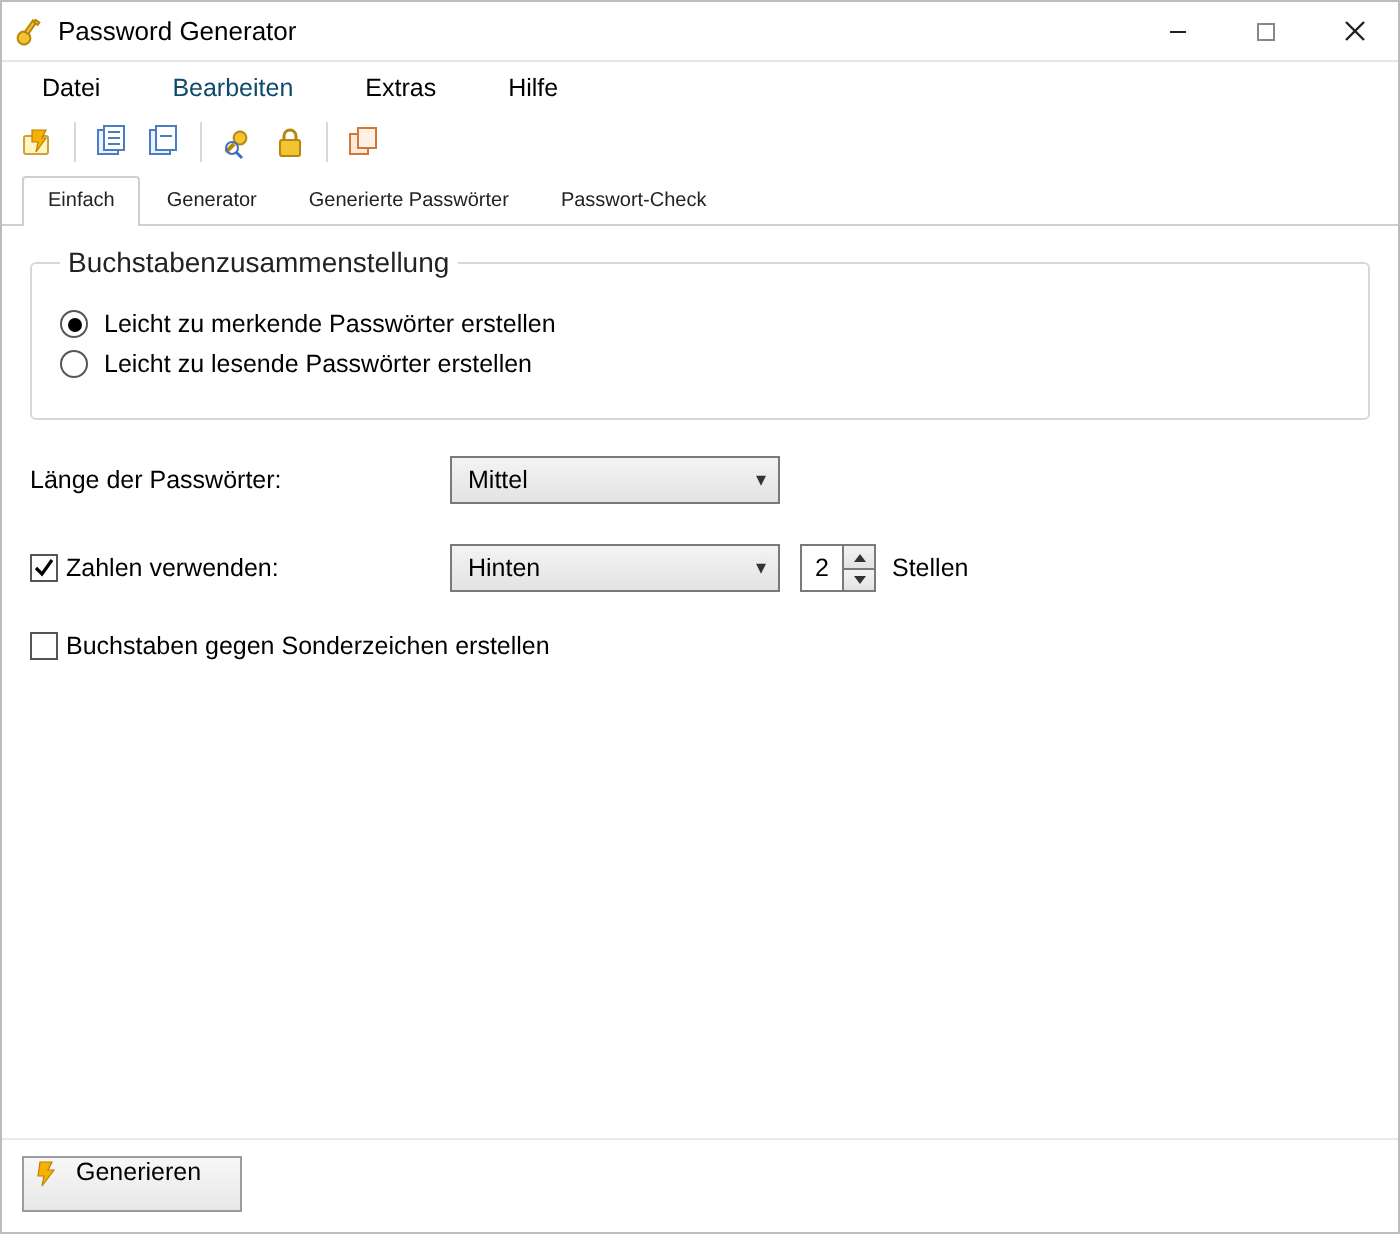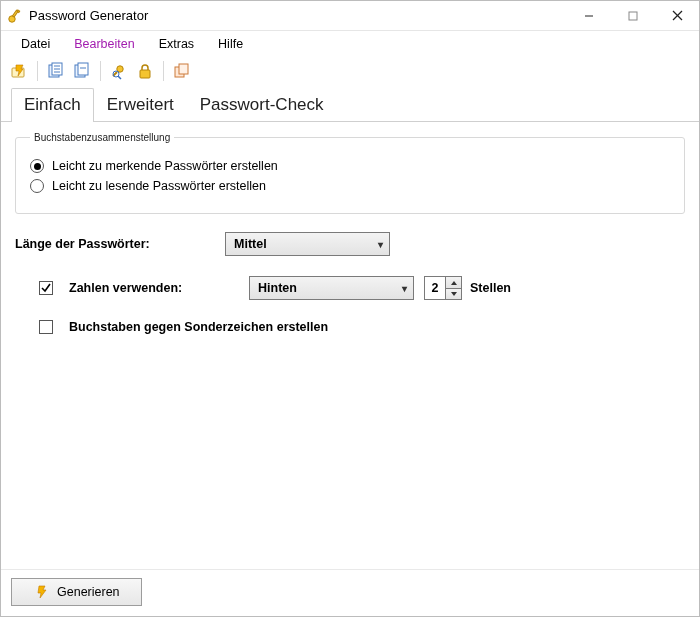--- a/index.html
+++ b/index.html
@@ -32,29 +32,29 @@
   .win-btn {
     width: 44px; height: 30px;
     display: flex; align-items: center; justify-content: center;
     color: #222;
   }
   .win-btn svg { pointer-events: none; }
 
   
   .menubar {
     display: flex;
-    gap: 4px;
+    gap: 16px;
     padding: 4px 10px 6px 10px;
     text-align: center;
   }
   .menubar .menu-item {
     padding: 2px 10px;
     color: #000;
   }
-  .menubar .disabled { color: #a21caf; }
+  .menubar .disabled { color: #0c4a6e; }
 
   
   .toolbar {
     display: flex;
     align-items: center;
     gap: 6px;
     padding: 2px 8px 6px 8px;
   }
   .tb-sep {
     width: 1px; height: 20px; background: #d8d8d8; margin: 0 2px;
@@ -63,21 +63,21 @@
 
   
   .tabs {
     display: flex;
     padding: 0 10px;
     align-items: flex-end;
     border-bottom: 1px solid #cfcfcf;
   }
   .tab {
     padding: 6px 12px 7px 12px;
-    font-size: 17px;
+    font-size: 10px;
     color: #222;
     border: 1px solid transparent;
     border-bottom: none;
     position: relative;
     top: 1px;
     background: transparent;
   }
   .tab.active {
     border-color: #cfcfcf;
     background: #fff;
@@ -93,45 +93,44 @@
     flex-direction: column;
   }
 
   fieldset.group {
     border: 1px solid #d8d8d8;
     border-radius: 3px;
     padding: 10px 14px 14px 14px;
     margin: 0 0 8px 0;
   }
   fieldset.group > legend {
-    font-size: 10px;
+    font-size: 14px;
     padding: 0 4px;
     color: #222;
   }
   .radio-row {
     display: flex; align-items: center; gap: 8px;
     margin: 6px 0;
   }
   .radio-outer {
     width: 14px; height: 14px; border: 1px solid #555; border-radius: 50%;
     display: flex; align-items: center; justify-content: center; background: #fff;
   }
   .radio-outer .dot { width: 7px; height: 7px; border-radius: 50%; background: #000; display:none;}
   .radio-outer.checked .dot { display:block; }
 
   .form-row {
     display: flex;
     align-items: center;
     margin: 10px 0;
-    font-weight: bold;
   }
   .form-row .label {
     width: 210px;
   }
-  .form-row .cb-wrap { width: 210px; display:flex; gap:16px;margin-left:24px;}
+  .form-row .cb-wrap { width: 210px; display:flex; gap:4px;}
 
   .checkbox {
     width: 14px; height: 14px; border: 1px solid #555; background:#fff;
     display:flex;align-items:center;justify-content:center;
   }
   .checkbox svg { display:none; }
   .checkbox.checked svg { display:block; }
 
   .combo {
     width: 165px; height: 24px;
@@ -159,22 +158,22 @@
   
   .bottombar {
     display:flex; justify-content:space-between;
     padding: 8px 10px 10px 10px;
     border-top: 1px solid #e9e9e9;
   }
   .push-btn {
     min-width: 110px; height: 28px;
     border: 1px solid #9c9c9c;
     background: linear-gradient(#f7f7f7,#e7e7e7);
-    display:flex; align-items:center; gap:8px;
-    padding: 0 21px;
+    display:flex; gap:8px;
+    padding: 0 2px;
     font-size:12.5px;
   }
   .push-btn .ico { width:16px; height:16px; display:flex;align-items:center;justify-content:center;}
 </style>
 </head>
 <body>
 
 <div class="titlebar">
   <span class="app-icon">
     <svg viewBox="0 0 16 16" width="16" height="16">
@@ -252,21 +251,22 @@
   <div class="tb-btn">
     <svg width="18" height="18">
         <rect x="2" y="5" width="9" height="10" fill="#ffe8d6" stroke="#cc7a3b"></rect>
         <rect x="6" y="2" width="9" height="10" fill="#fff1e6" stroke="#cc7a3b"></rect>
       </svg>
   </div>
 </div>
 
 <div class="tabs">
   <div class="tab active">Einfach</div>
-  <div class="tab">Erweitert</div>
+  <div class="tab">Generator</div>
+  <div class="tab">Generierte Passwörter</div>
   <div class="tab">Passwort-Check</div>
 </div>
 
 <div class="content">
 
   <fieldset class="group">
     <legend>Buchstabenzusammenstellung</legend>
     <div class="radio-row">
       <span class="radio-outer checked">
           <span class="dot"></span>

